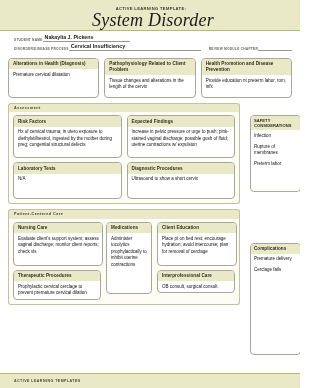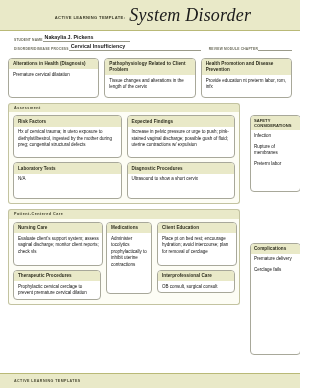--- a/index.html
+++ b/index.html
@@ -18,20 +18,21 @@
 
   
   .header-band {
     background: #e9e9c8;
     height: 30px;
     display: flex;
     align-items: center;
     justify-content: center;
     border-bottom: 1px solid #b9b977;
     padding-left: 6px;
+    flex-direction: column;
   }
   .alt-label {
     font-size: 4.1px;
     letter-spacing: 0.35px;
     font-weight: bold;
     color: #3b3b28;
     text-transform: uppercase;
     margin-right: 4px;
     margin-top: 5px;
   }

